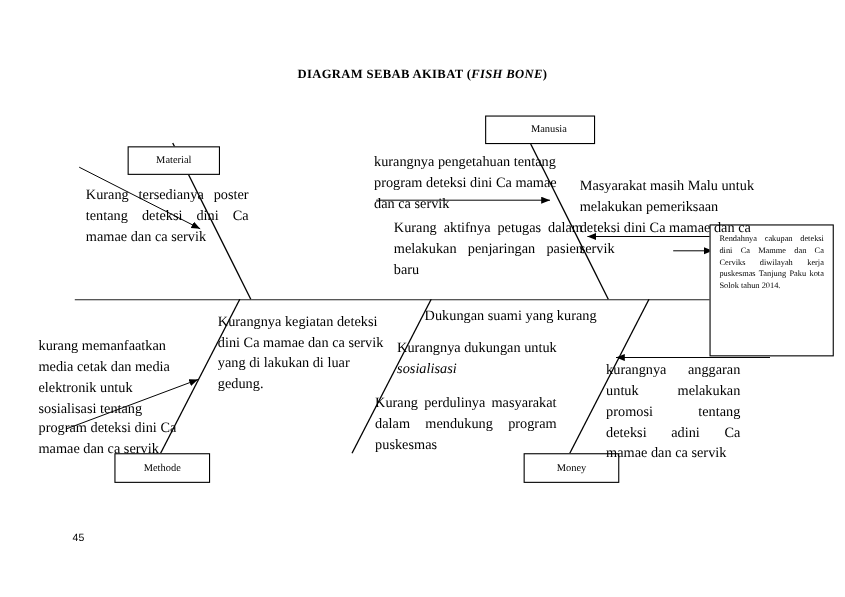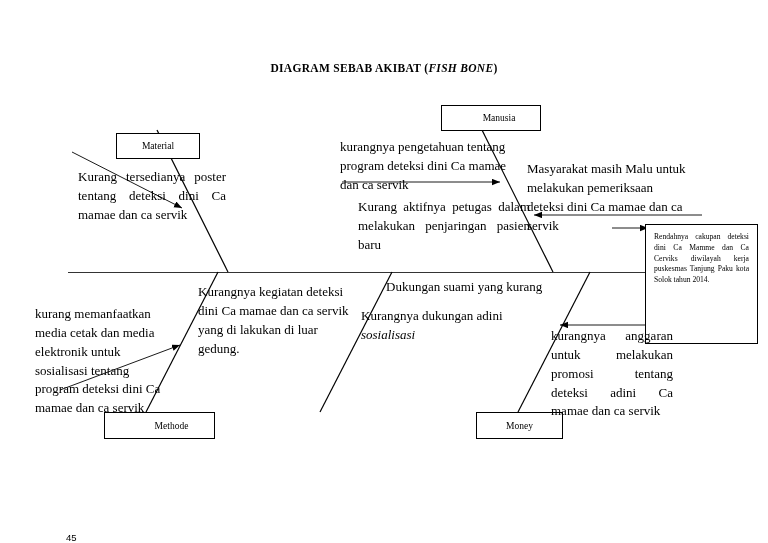--- a/index.html
+++ b/index.html
@@ -13,21 +13,21 @@
   .cat-box{position:absolute;border:1.3px solid #000;background:#fff;
            display:flex;align-items:center;justify-content:center;
            font-size:9.5px;}
   .effect-box{position:absolute;border:1.2px solid #000;background:#fff;
               box-sizing:border-box;padding:7px 8px 4px 8px;
               font-size:7.6px;line-height:1.42;text-align:justify;}
   .cause{position:absolute;font-size:13px;line-height:1.45;}
   .justify{text-align:justify;text-align-last:left;}
   .ital{font-style:italic;}
   .pagenum{position:absolute;left:66px;top:484px;font-size:9.5px;
-           font-family:"Liberation Sans",sans-serif;margin-top:48px;}
+           font-family:"Liberation Sans",sans-serif;}
 </style>
 </head>
 <body>
 
 <div id="canvas">
 
   <div class="title"><span>DIAGRAM SEBAB AKIBAT (</span><span class="ital">FISH BONE</span><span>)</span></div>
 
   <svg class="layer" viewBox="0 0 768 543">
     <defs>
@@ -56,28 +56,28 @@
     <line x1="700" y1="325" x2="560" y2="325" stroke="#000" stroke-width="0.9" marker-end="url(#arr)"></line>
     <line x1="612" y1="228" x2="648" y2="228" stroke="#000" stroke-width="0.9" marker-end="url(#arr)"></line>
   </svg>
 
   <div class="cat-box" style="left:116px;top:105px;width:82px;height:24px;margin-top:28px;">
     <span>Material</span>
   </div>
   <div class="cat-box" style="left:441px;top:105px;width:82px;height:24px;padding-left:16px;">
     <span>Manusia</span>
   </div>
-  <div class="cat-box" style="left:104px;top:412px;width:85px;height:25px;padding-left:24px;">
+  <div class="cat-box" style="left:104px;top:412px;width:85px;height:25px;">
     <span>Methode</span>
   </div>
   <div class="cat-box" style="left:476px;top:412px;width:85px;height:25px;">
     <span>Money</span>
   </div>
 
-  <div class="effect-box" style="left:645px;top:224px;width:113px;height:120px;">
+  <div class="effect-box" style="left:645px;top:204px;width:113px;height:120px;">
     <span class="justify" style="display:block;">Rendahnya cakupan deteksi dini Ca Mamme dan Ca Cerviks diwilayah kerja puskesmas Tanjung Paku kota Solok tahun 2014.</span>
   </div>
 
   <div class="cause justify" style="left:56px;top:168px;width:148px;margin-left:22px;">
     <span>Kurang tersedianya poster tentang deteksi dini Ca mamae dan ca servik</span>
   </div>
 
   <div class="cause" style="left:340px;top:138px;width:180px;">
     <span>kurangnya pengetahuan tentang program deteksi dini Ca mamae dan ca servik</span>
   </div>
@@ -96,23 +96,26 @@
 
   <div class="cause" style="left:198px;top:283px;width:152px;font-family:Liberation Serif, serif;">
     <span>Kurangnya kegiatan deteksi dini Ca mamae dan ca servik yang di lakukan di luar gedung.</span>
   </div>
 
   <div class="cause" style="left:372px;top:278px;width:170px;margin-left:14px;">
     <span>Dukungan suami yang kurang</span>
   </div>
 
   <div class="cause" style="left:361px;top:307px;width:160px;">
-    <span>Kurangnya dukungan adini </span><span class="ital">sosialisasi</span>
+    <span>Kurangnya dukungan untuk </span><span class="ital">sosialisasi</span>
   </div>
 
+  <div class="cause justify" style="left:341px;top:357px;width:165px;">
+    <span>Kurang perdulinya masyarakat dalam mendukung program puskesmas</span>
+  </div>
 
   <div class="cause justify" style="left:551px;top:327px;width:122px;">
     <span>kurangnya anggaran untuk melakukan promosi tentang deteksi adini Ca mamae dan ca servik</span>
   </div>
 
   <div class="pagenum">45</div>
 
 </div>
 
 </body></html>

